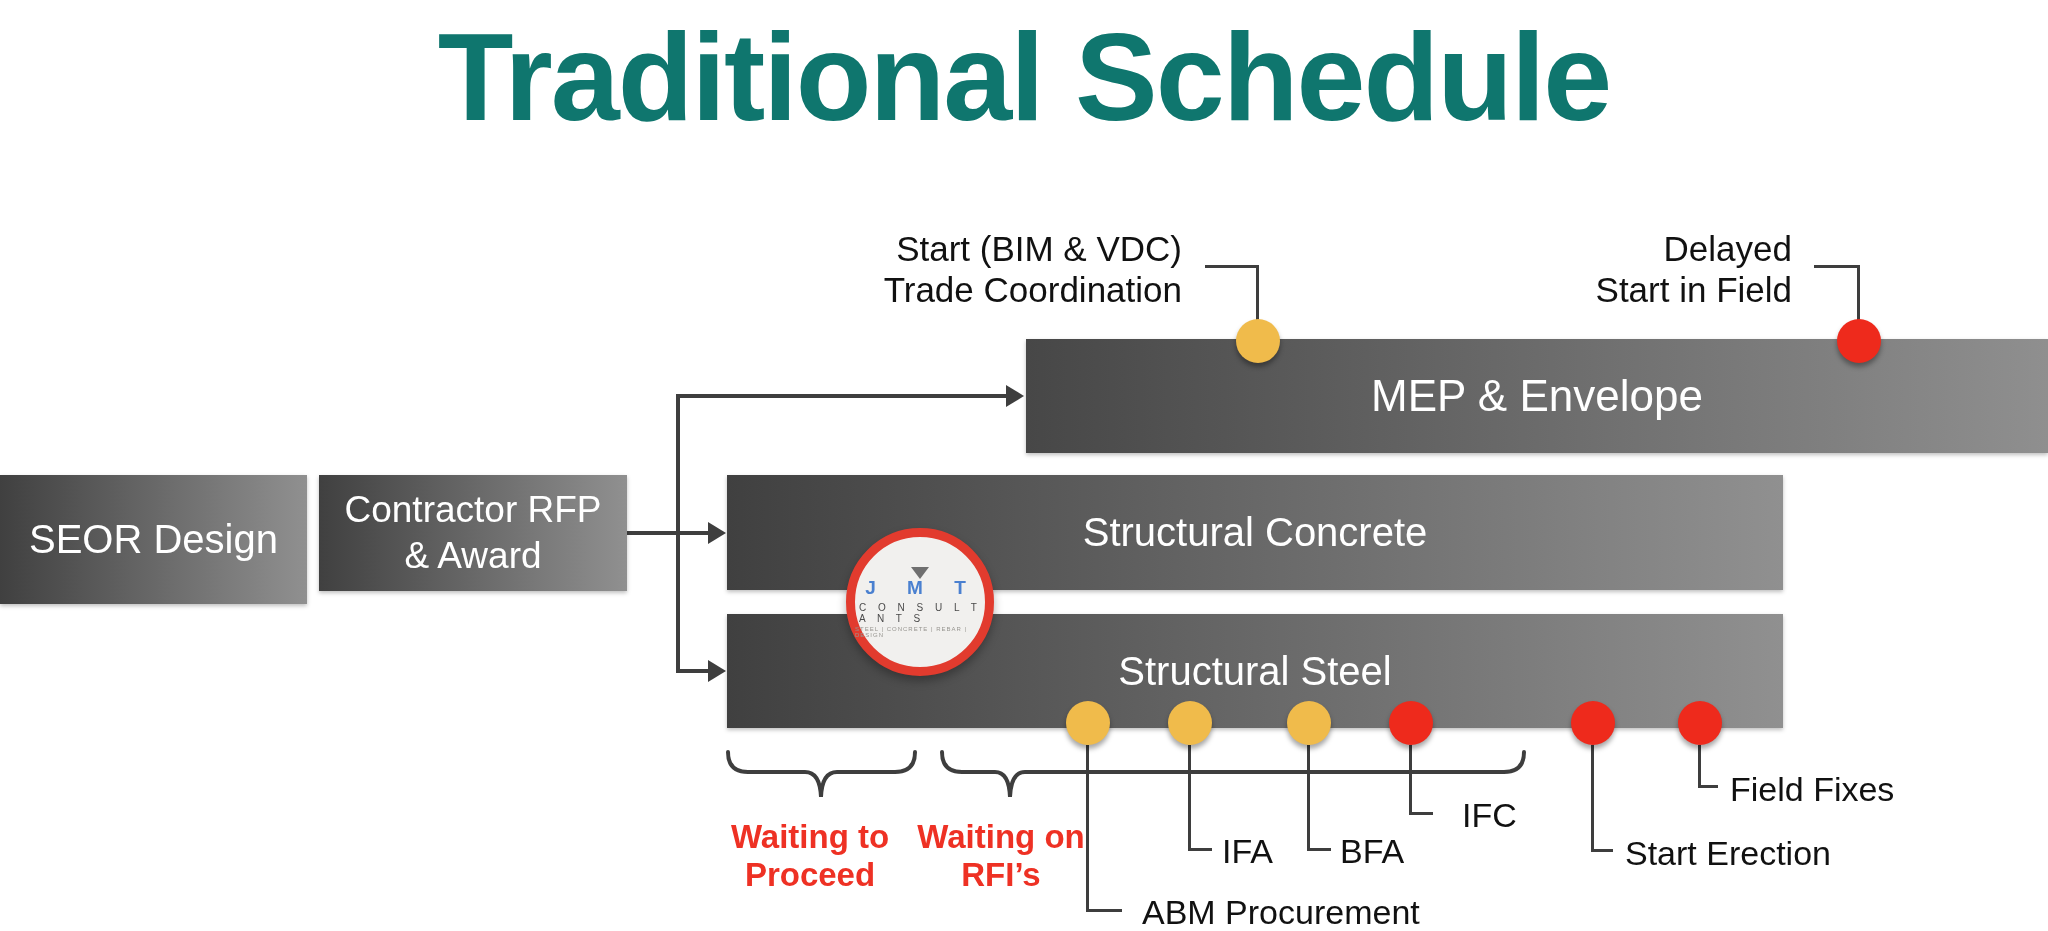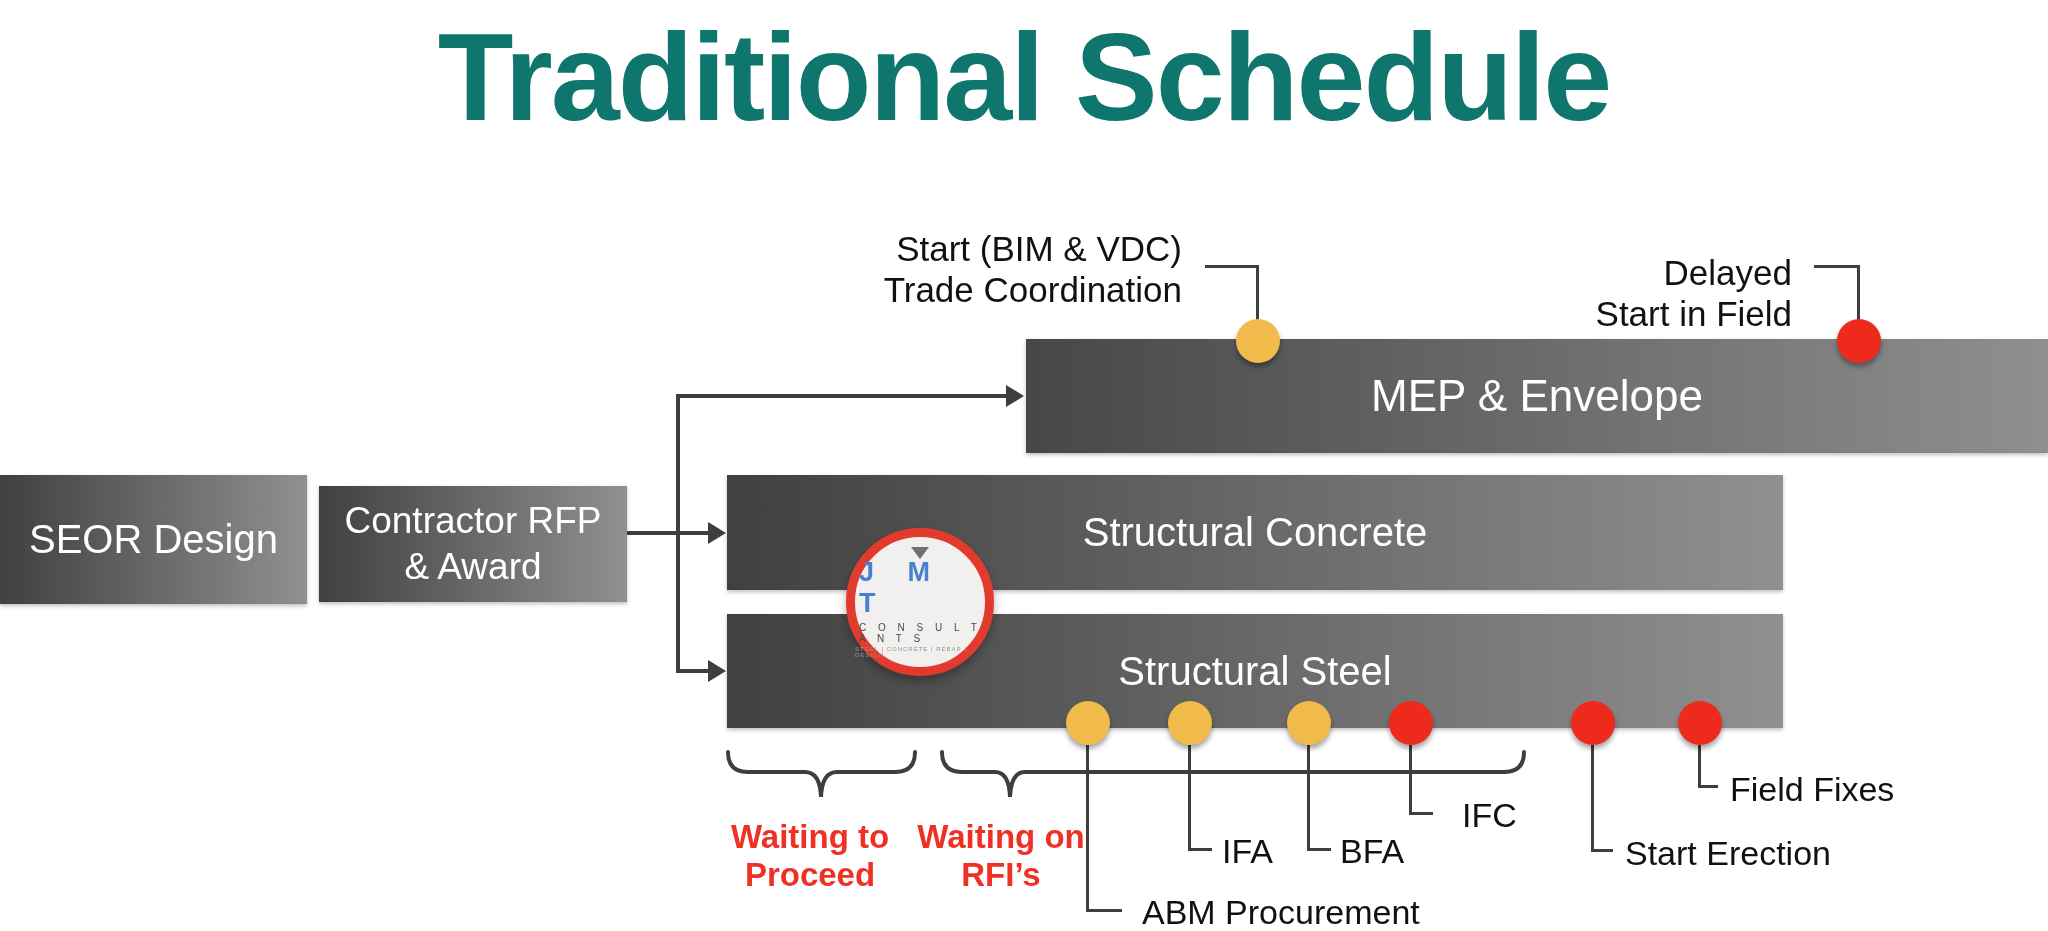--- a/index.html
+++ b/index.html
@@ -13,21 +13,21 @@
     left:0;top:6px;width:2048px;text-align:center;
     font-size:124px;font-weight:bold;letter-spacing:-2px;color:#0f766e;
   }
   
   .bar{
     background:linear-gradient(90deg,#404040 0%,#909090 100%);
     color:#ffffff;display:flex;align-items:center;justify-content:center;
     font-size:40px;box-shadow:0 2px 4px rgba(0,0,0,0.25);
   }
   #bar-seor      {left:0;   top:475;width:307px;height:129px;}
-  #bar-contractor{left:319px;top:475px;width:308px;height:116px;font-size:37px;line-height:1.25;text-align:center;flex-direction:column;margin-top:11px;}
+  #bar-contractor{left:319px;top:475px;width:308px;height:116px;font-size:37px;line-height:1.25;text-align:center;flex-direction:column;}
   #bar-concrete  {left:727px;top:475px;width:1056px;height:115px;}
   #bar-steel     {left:727px;top:614px;width:1056px;height:114px;}
   #bar-mep       {left:1026px;top:339px;width:1022px;height:114px;font-size:44px;background:linear-gradient(90deg,#474747 0%,#8f8f8f 100%);}
   #bar-seor{left:0;top:475px;}
   
   .line{background:#3e3e3e;}
   .arrow-right{width:0;height:0;border-top:11px solid transparent;border-bottom:11px solid transparent;border-left:18px solid #3e3e3e;}
   
   .dot{width:44px;height:44px;border-radius:50%;box-shadow:0 4px 5px rgba(0,0,0,0.35);}
   .leader{background:#3e3e3e;}
@@ -37,21 +37,21 @@
   
   .red-note{font-size:33px;line-height:38px;font-weight:bold;color:#ee3124;text-align:center;white-space:nowrap;}
   
   #logo{
     left:846px;top:528px;width:148px;height:148px;border-radius:50%;
     background:#f1f0ee;border:9px solid #e23b2e;box-sizing:border-box;
     box-shadow:0 5px 10px rgba(0,0,0,0.3);z-index:5;
     display:flex;flex-direction:column;align-items:center;justify-content:center;
   }
   #logo-triangle{width:0;height:0;border-left:9px solid transparent;border-right:9px solid transparent;border-top:12px solid #6f6f6f;margin-bottom:-2px;}
-  #logo-letters{font-size:27px;font-weight:bold;color:#4a80d0;letter-spacing:13px;margin-left:4px;}
+  #logo-letters{font-size:19px;font-weight:bold;color:#4a80d0;letter-spacing:13px;margin-left:4px;}
   #logo-subtitle{font-size:10px;color:#4a4a4a;letter-spacing:4.5px;margin-left:4px;margin-top:3px;}
   #logo-tagline{font-size:6px;color:#979590;letter-spacing:1px;margin-top:2px;}
   svg.overlay{position:absolute;left:0;top:0;pointer-events:none;}
 </style>
 </head>
 <body>
 
 <div id="canvas">
 
   <div id="title" class="abs">Traditional Schedule</div>
@@ -83,21 +83,21 @@
   </div>
 
   <div class="abs callout" style="right:866px;top:228px;">
     <div>Start (BIM &amp; VDC)</div>
     <div>Trade Coordination</div>
   </div>
   <div class="abs line" style="left:1205px;top:265px;width:54px;height:3px;"></div>
   <div class="abs line" style="left:1256px;top:265px;width:3px;height:56px;"></div>
   <div class="abs dot" style="left: 1236px; top: 319px; z-index: 6; background: rgb(240, 187, 75);"></div>
 
-  <div class="abs callout" style="right:256px;top:228px;margin-top:24px;">
+  <div class="abs callout" style="right:256px;top:228px;">
     <div>Delayed</div>
     <div>Start in Field</div>
   </div>
   <div class="abs line" style="left:1814px;top:265px;width:46px;height:3px;"></div>
   <div class="abs line" style="left:1857px;top:265px;width:3px;height:56px;"></div>
   <div class="abs dot" style="left: 1837px; top: 319px; z-index: 6; background: rgb(238, 42, 28);"></div>
 
   <div id="logo" class="abs">
     <div id="logo-triangle"></div>
     <div id="logo-letters">J M T</div>

